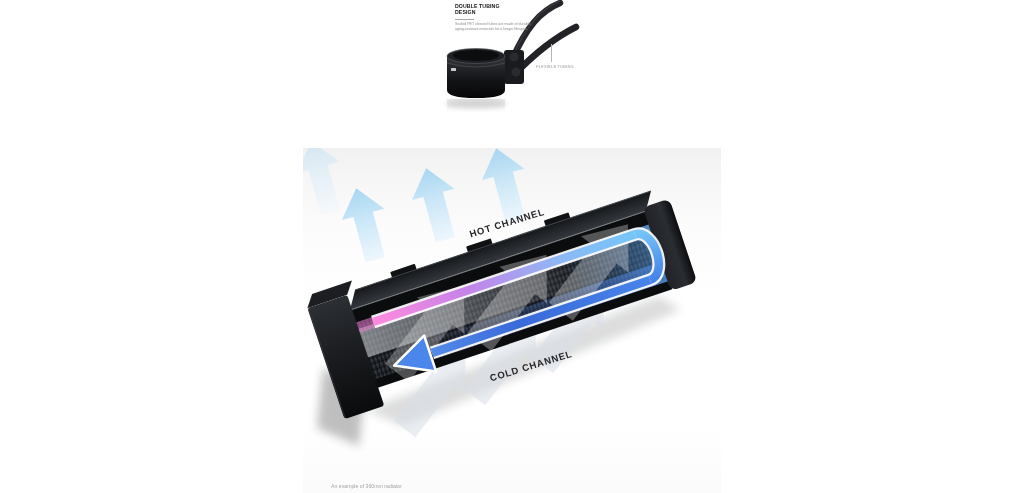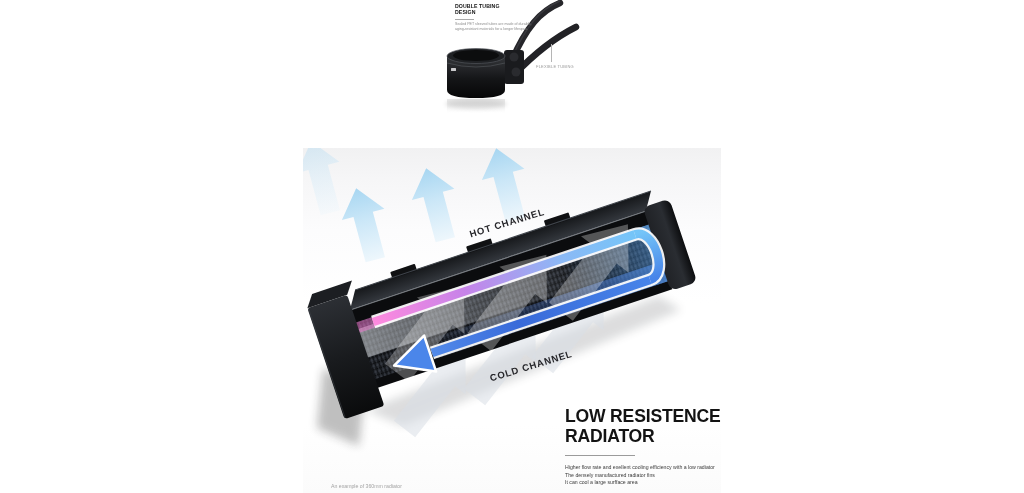--- a/index.html
+++ b/index.html
@@ -202,24 +202,14 @@
         <line x1="-189" y1="-54" x2="-189" y2="61" stroke="#3c4046" stroke-width="1" opacity="0.6"></line>
       </g>
 
       <text class="scene-label" transform="translate(205,78) rotate(-17)" font-size="9.5" text-anchor="middle">HOT CHANNEL</text>
       <text class="scene-label" transform="translate(229,221) rotate(-17)" font-size="9.5" text-anchor="middle">COLD CHANNEL</text>
     </svg>
   </div>
 
   <div class="caption">An example of 360mm radiator</div>
 
-  <div class="rad-text">
-    <div class="rad-h">LOW RESISTENCE</div>
-    <div class="rad-h">RADIATOR</div>
-    <div class="rad-div"></div>
-    <div class="rad-p">
-      <div>Higher flow rate and exellent cooling efficiency with a low radiator</div>
-      <div>The densely manufactured radiator fins</div>
-      <div>It can cool a large surfface area</div>
-    </div>
-  </div>
 
 </div>
 
 </body></html>

